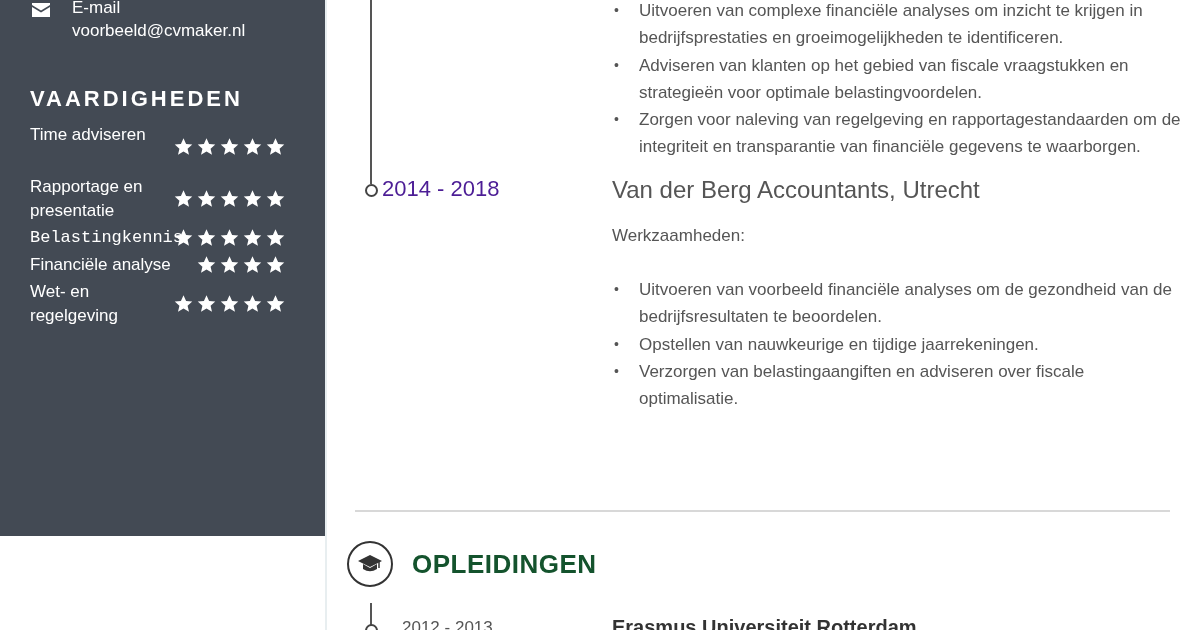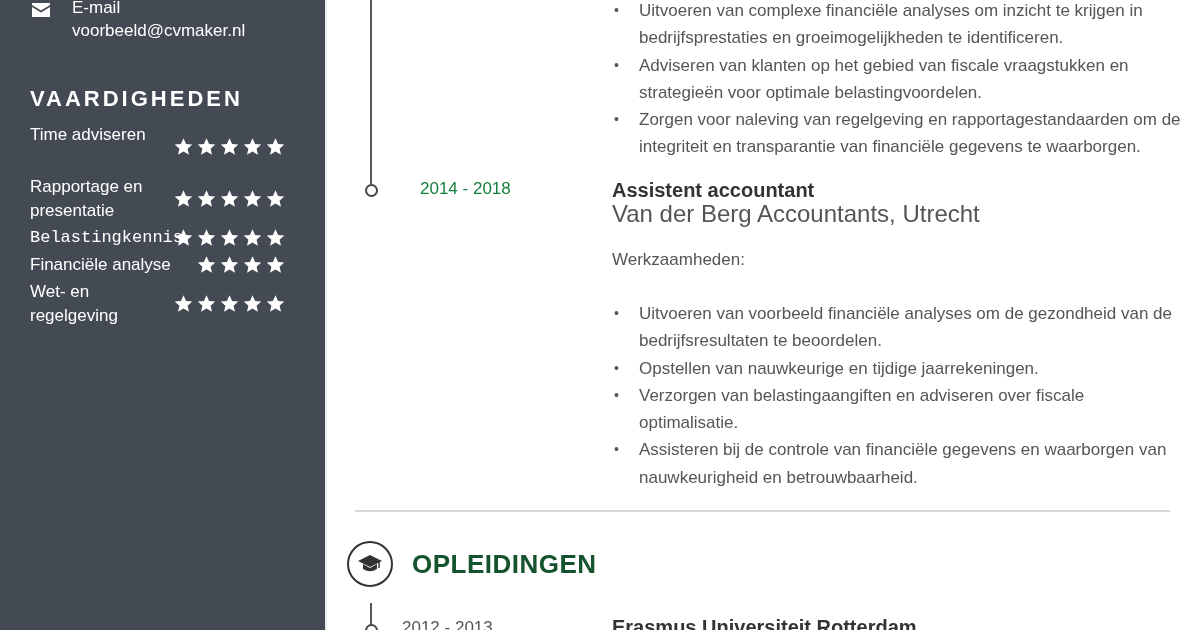--- a/index.html
+++ b/index.html
@@ -3,21 +3,21 @@
   <meta charset="utf-8">
   <style>
     html, body { margin: 0; padding: 0; }
     body {
       width: 1200px; height: 630px; overflow: hidden; position: relative;
       background: #ffffff;
       font-family: "Liberation Sans", "DejaVu Sans", sans-serif;
       color: #333;
     }
     .sidebar {
-      position: absolute; left: 0; top: 0; width: 325px; height: 630px;
+      position: absolute; left: 0; top: 0; width: 325px; height: 536px;
       background: #434a54; color: #ffffff;
     }
     .main-border {
       position: absolute; left: 325px; top: 0; width: 2px; height: 630px;
       background: #e8eef0;
     }
     .contact {
       position: absolute; left: 30px; top: -3px; width: 290px;
     }
     .contact .icon { position: absolute; left: 2px; top: 6px; width: 18px; height: 14px; }
@@ -30,21 +30,21 @@
     .skill { position: absolute; left: 30px; width: 260px; }
     .skill .name { position: absolute; left: 0; top: 0; width: 145px; font-size: 17px; line-height: 24px; }
     .skill .stars { position: absolute; right: 4px; display: flex; gap: 2px; }
     .star { width: 21px; height: 20px; }
 
     .timeline-line { position: absolute; left: 370px; width: 2px; background: #555; }
     .timeline-dot {
       position: absolute; width: 9px; height: 9px; border: 2px solid #444; border-radius: 50%;
       background: #fff;
     }
-    .date { position: absolute; left: 420px; font-size: 17px; color: #15803d; line-height: 22px; }
+    .date { position: absolute; left: 382px; font-size: 22px; color: #4c1d95; line-height: 22px; }
     .job { position: absolute; left: 612px; width: 570px; }
     .job-title { font-size: 20px; font-weight: bold; color: #333; line-height: 24px; }
     .job-company { font-size: 24px; color: #555; line-height: 24px; }
     .job-label { font-size: 17px; color: #555; line-height: 27px; margin-top: 20px; }
     ul.bullets { list-style: none; margin: 0; padding: 0; }
     ul.bullets li {
       position: relative; padding-left: 27px; font-size: 17px; line-height: 27.3px; color: #555;
     }
     ul.bullets li::before {
       content: "•"; position: absolute; left: 2px; top: 0; color: #555; font-size: 14px;
@@ -182,29 +182,27 @@
 <div class="job" style="top:-3px;">
   <ul class="bullets">
     <li>Uitvoeren van complexe financiële analyses om inzicht te krijgen in bedrijfsprestaties en groeimogelijkheden te identificeren.</li>
     <li>Adviseren van klanten op het gebied van fiscale vraagstukken en strategieën voor optimale belastingvoordelen.</li>
     <li>Zorgen voor naleving van regelgeving en rapportagestandaarden om de integriteit en transparantie van financiële gegevens te waarborgen.</li>
   </ul>
 </div>
 
 <div class="date" style="top:178px;">2014 - 2018</div>
 <div class="job" style="top:178px;">
-  <div class="job-title">Assistent accountant</div>
   <div class="job-company">Van der Berg Accountants, Utrecht</div>
   <div class="job-label">Werkzaamheden:</div>
   <div style="height:27px;"></div>
   <ul class="bullets">
     <li>Uitvoeren van voorbeeld financiële analyses om de gezondheid van de bedrijfsresultaten te beoordelen.</li>
     <li>Opstellen van nauwkeurige en tijdige jaarrekeningen.</li>
     <li>Verzorgen van belastingaangiften en adviseren over fiscale optimalisatie.</li>
-    <li>Assisteren bij de controle van financiële gegevens en waarborgen van nauwkeurigheid en betrouwbaarheid.</li>
   </ul>
 </div>
 
 <div class="separator"></div>
 
 <div class="section-icon">
   <svg width="24" height="20" viewBox="0 0 24 20">
     <path d="M12 1 L24 7 L12 13 L0 7 Z" fill="#333"></path>
     <path d="M5 10 L12 14 L19 10 V15 Q12 19.5 5 15 Z" fill="#333"></path>
     <path d="M21 8 V14" stroke="#333" stroke-width="1.5"></path>

